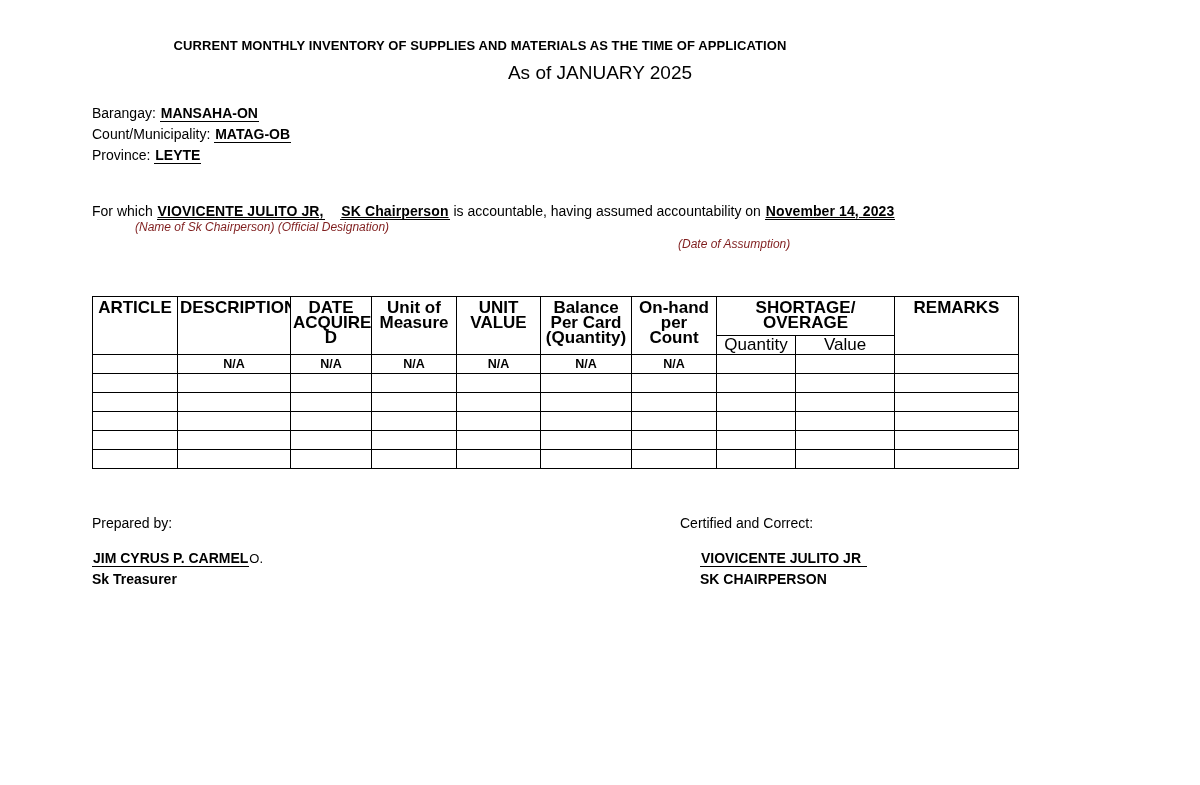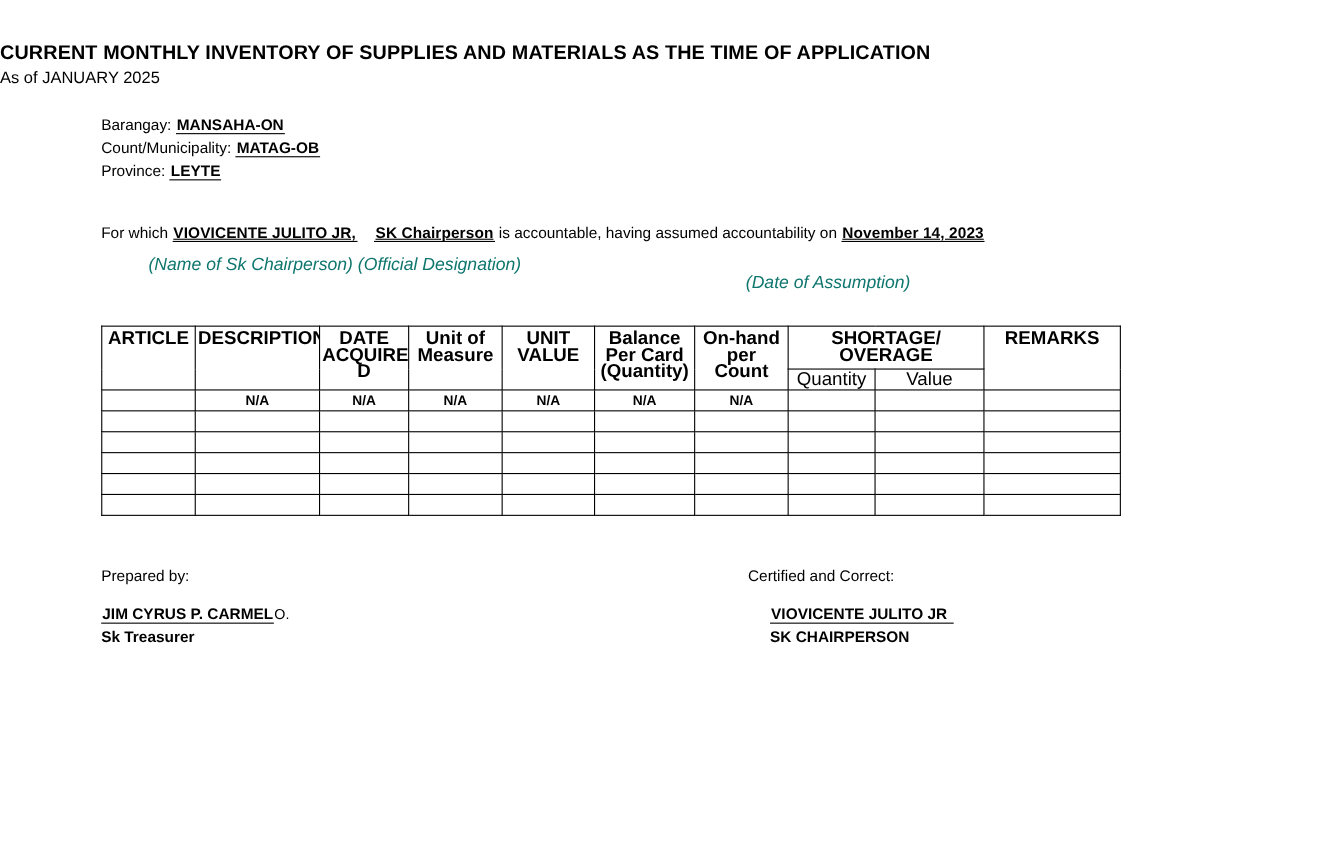--- a/index.html
+++ b/index.html
@@ -10,25 +10,25 @@
     width: 1200px;
     height: 785px;
     position: relative;
     overflow: hidden;
   }
   .page { position: absolute; inset: 0; background: #fff; }
 
   
   .doc-title {
     position: absolute; top: 38px; left: 0; width: 960px;
-    font-weight: bold; font-size: 18px; letter-spacing: .1px;
+    text-align: center; font-weight: bold; font-size: 13px; letter-spacing: .1px;
   }
   .doc-subtitle {
     position: absolute; top: 62px; left: 0; width: 1200px;
-    text-align: left; font-size: 15px;
+    text-align: center; font-size: 19px;
   }
 
   
   .location-block {
     position: absolute; left: 92px; top: 103px;
     font-size: 14px; line-height: 21px;
   }
   .u-val {
     font-weight: bold;
     border-bottom: 1.4px solid #000;
@@ -36,22 +36,22 @@
   }
 
   
   .account-block {
     position: absolute; left: 92px; top: 203px; width: 1060px;
     font-size: 14px;
   }
   .account-line .u-val { letter-spacing: .1px; text-decoration: underline; }
   .desig-gap { display: inline-block; width: 8px; }
   .notes-line {
-    position: relative; margin-top: 13px;
-    font-style: italic; font-size: 16px; color: #0f766e;
+    position: relative; margin-top: 1px;
+    font-style: italic; font-size: 12px; color: #7f1d1d;
   }
   .note-group { margin-left: 43px; }
   .date-note { position: absolute; left: 586px; top: 17px; }
 
   
   table.inv {
     position: absolute; left: 92px; top: 296px;
     width: 926px; border-collapse: collapse; table-layout: fixed;
   }
   table.inv th, table.inv td {

